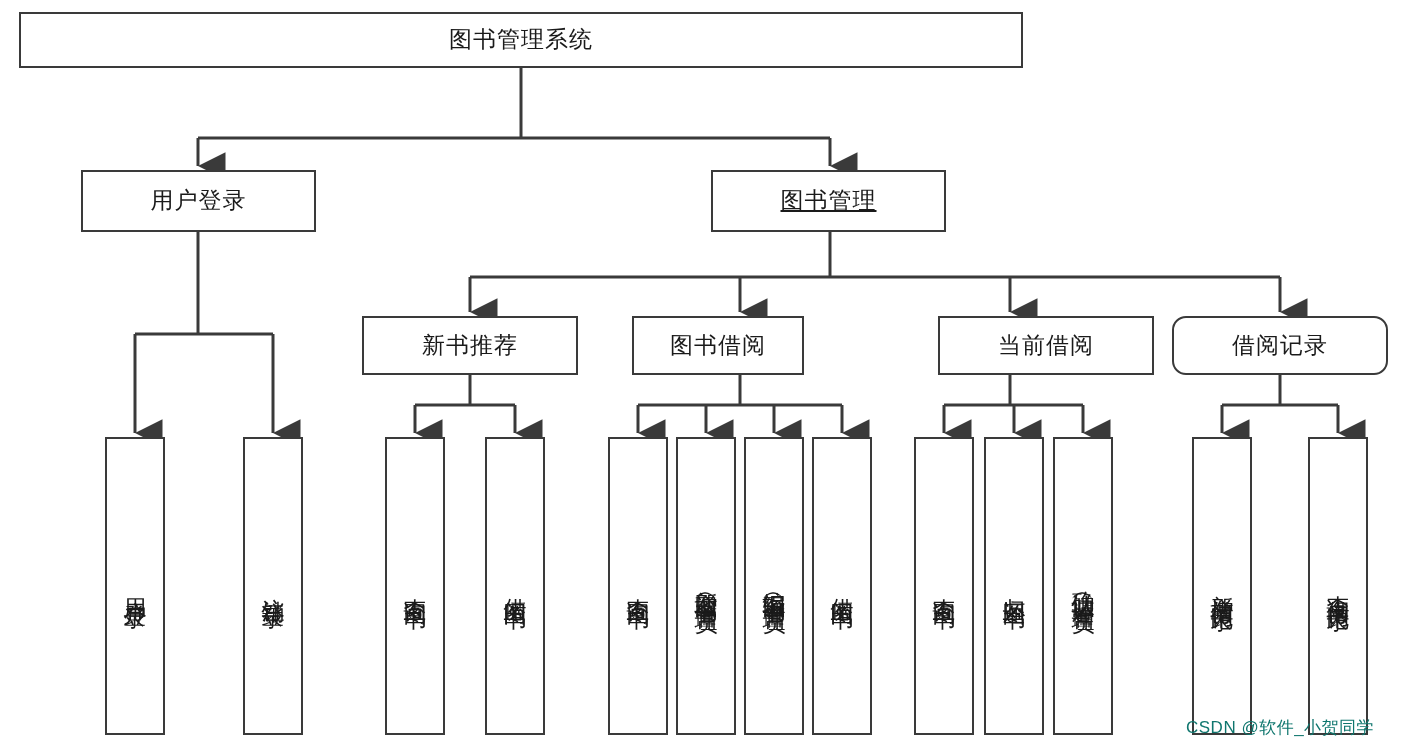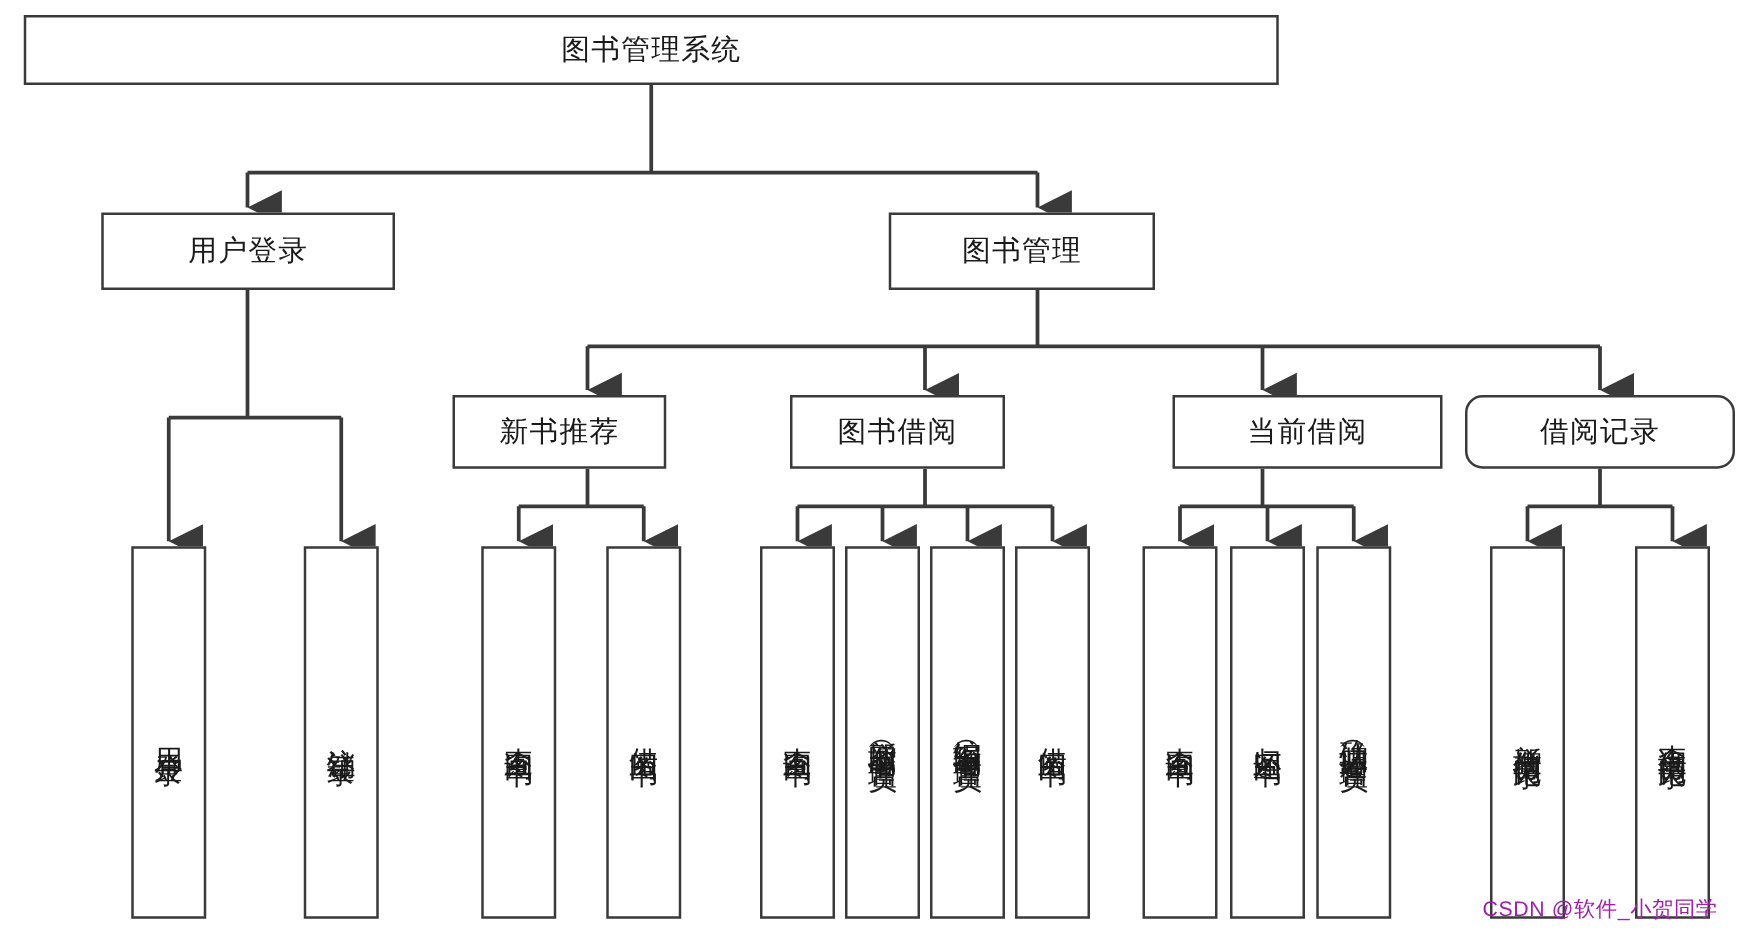--- a/index.html
+++ b/index.html
@@ -53,21 +53,21 @@
     text-orientation: upright;
     display: block;
     text-align: center;
     white-space: nowrap;
   }
   #watermark {
     position: absolute;
     left: 1186px;
     top: 716px;
     font-size: 17px;
-    color: #a21caf;
+    color: #0f766e;
     white-space: nowrap;
     letter-spacing: 0.5px;
   }
 </style>
 </head>
 <body>
 
 <div id="canvas">
 
   <svg id="edges" viewBox="0 0 1405 747" width="1405" height="747" xmlns="http://www.w3.org/2000/svg">
@@ -121,25 +121,25 @@
     </g>
   </svg>
 
   <div class="node horiz" style="left:19px; top:12px; width:1004px; height:56px;">
     <span>图书管理系统</span>
   </div>
 
   <div class="node horiz" style="left:81px; top:170px; width:235px; height:62px;">
     <span>用户登录</span>
   </div>
-  <div class="node horiz" style="left:711px; top:170px; width:213px; height:62px;">
+  <div class="node horiz" style="left:711px; top:170px; width:235px; height:62px;text-decoration:underline;">
     <span>图书管理</span>
   </div>
 
-  <div class="node horiz" style="left:362px; top:316px; width:171px; height:59px;">
+  <div class="node horiz" style="left:362px; top:316px; width:216px; height:59px;">
     <span>新书推荐</span>
   </div>
   <div class="node horiz" style="left:632px; top:316px; width:172px; height:59px;">
     <span>图书借阅</span>
   </div>
   <div class="node horiz" style="left:902px; top:316px; width:216px; height:59px;margin-left:36px;">
     <span>当前借阅</span>
   </div>
   <div class="node horiz" style="left:1172px; top:316px; width:216px; height:59px;border-radius:14px;">
     <span>借阅记录</span>

